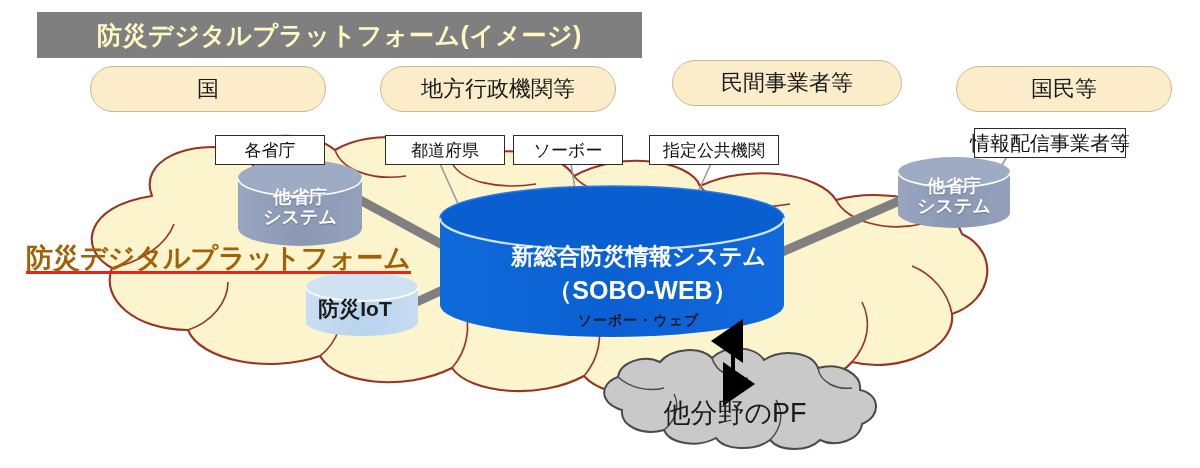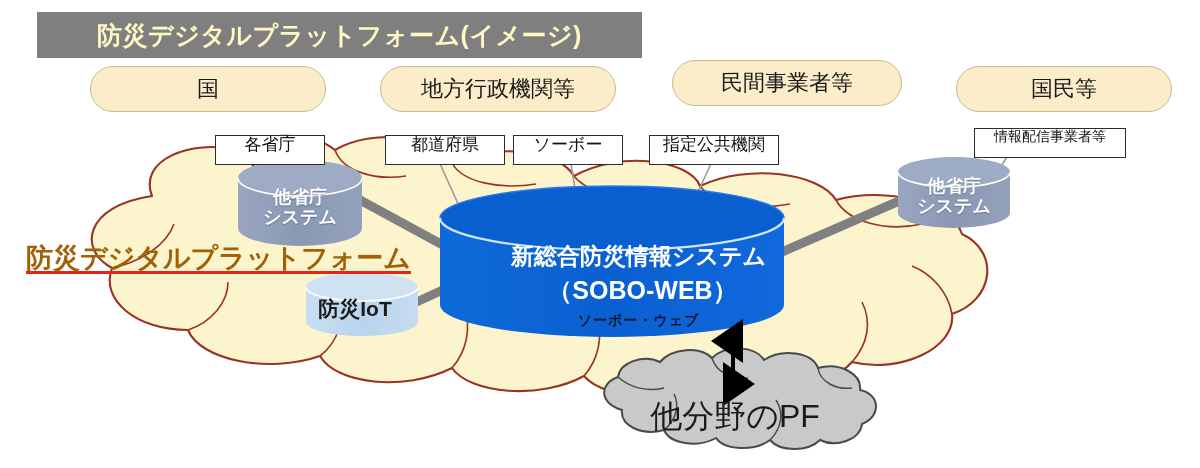--- a/index.html
+++ b/index.html
@@ -72,32 +72,32 @@
     color: #1a1a1a;
     white-space: nowrap;
   }
 
   
   .tag {
     position: absolute;
     background: #ffffff;
     border: 1.5px solid #2b2b2b;
     display: flex;
-    align-items: flex-start;
+    align-items: center;
     justify-content: center;
     box-sizing: border-box;
     height: 30px;
   }
   .tag span {
     font-size: 17px;
     color: #111111;
     white-space: nowrap;
     line-height: 1;
   }
-  .tag.small span { font-size: 14px; }
+  .tag.small span { font-size: 20px; }
 
   
   .cyl-label {
     position: absolute;
     display: flex;
     flex-direction: column;
     align-items: center;
     justify-content: center;
     text-align: center;
     box-sizing: border-box;
@@ -156,21 +156,21 @@
     text-underline-offset: 4px;
   }
 
   
   .gray-cloud-label {
     position: absolute;
     left: 620px;
     top: 395px;
     width: 230px;
     text-align: center;
-    font-size: 32px;
+    font-size: 27px;
     color: #1a1a1a;
     white-space: nowrap;
   }
 </style>
 </head>
 <body>
 
 <div id="stage">
 
   <svg id="art" viewBox="0 0 1200 468" xmlns="http://www.w3.org/2000/svg">

